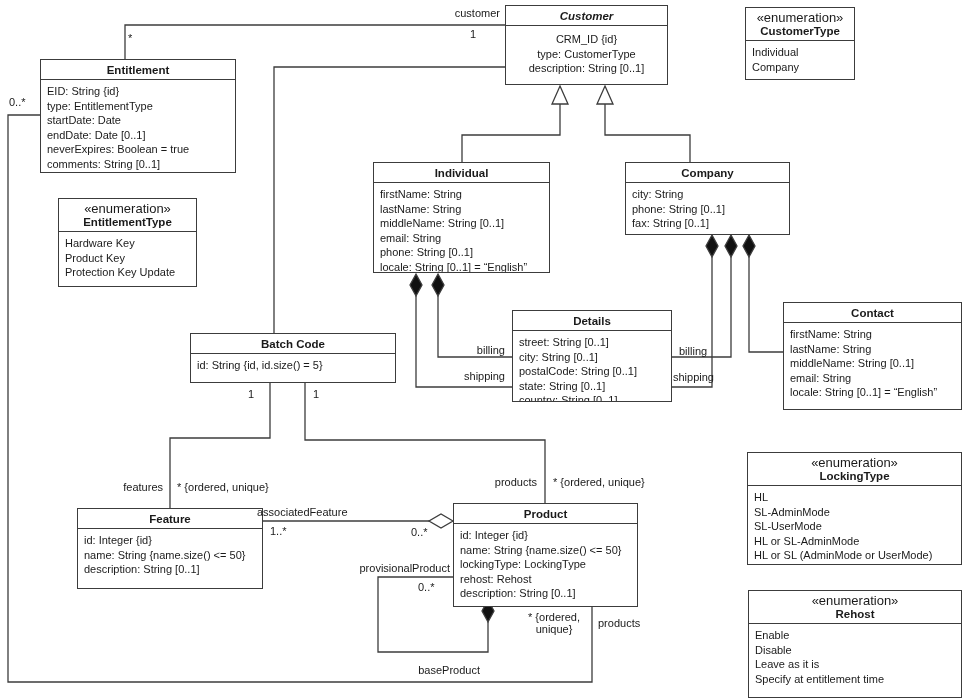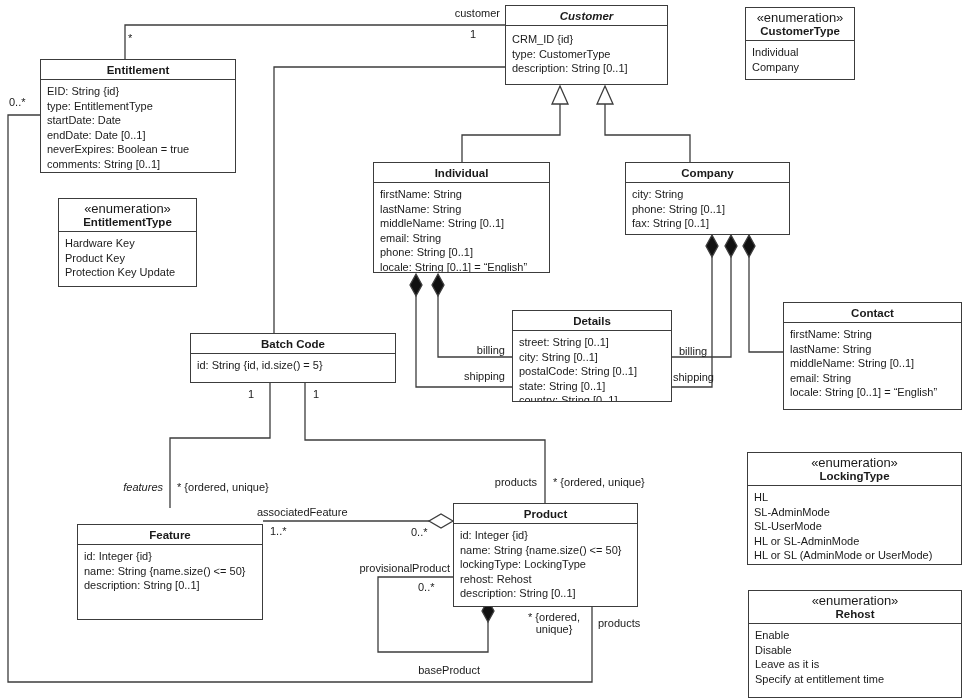--- a/index.html
+++ b/index.html
@@ -77,21 +77,21 @@
         <div class="uml-line">type: EntitlementType</div>
         <div class="uml-line">startDate: Date</div>
         <div class="uml-line">endDate: Date [0..1]</div>
         <div class="uml-line">neverExpires: Boolean = true</div>
         <div class="uml-line">comments: String [0..1]</div>
       </div>
   </div>
 
   <div class="cls" style="left:505px;top:5px;width:163px;height:80px;">
     <div class="cls-title abstract">Customer</div>
-    <div class="cls-attrs" style="padding-top:6px;">
+    <div class="cls-attrs" style="padding-top:6px;text-align:center;">
         <div class="uml-line">CRM_ID {id}</div>
         <div class="uml-line">type: CustomerType</div>
         <div class="uml-line">description: String [0..1]</div>
       </div>
   </div>
 
   <div class="cls" style="left:745px;top:7px;width:110px;height:73px;">
     <div class="cls-title">
       <span class="enum-stereo">«enumeration»</span>
       <span>CustomerType</span>
@@ -157,21 +157,21 @@
       </div>
   </div>
 
   <div class="cls" style="left:190px;top:333px;width:206px;height:50px;">
     <div class="cls-title">Batch Code</div>
     <div class="cls-attrs">
         <div class="uml-line">id: String {id, id.size() = 5}</div>
       </div>
   </div>
 
-  <div class="cls" style="left:77px;top:508px;width:186px;height:96px;margin-top:16px;">
+  <div class="cls" style="left:77px;top:508px;width:186px;height:81px;">
     <div class="cls-title">Feature</div>
     <div class="cls-attrs">
         <div class="uml-line">id: Integer {id}</div>
         <div class="uml-line">name: String {name.size() &lt;= 50}</div>
         <div class="uml-line">description: String [0..1]</div>
       </div>
   </div>
 
   <div class="cls" style="left:453px;top:503px;width:185px;height:104px;">
     <div class="cls-title">Product</div>
@@ -217,21 +217,21 @@
   <span class="lbl" style="left:9px;top:96px;">0..*</span>
 
   <span class="lbl r" style="left:453px;top:344px;width:52px;">billing</span>
   <span class="lbl r" style="left:443px;top:370px;width:62px;">shipping</span>
   <span class="lbl" style="left:679px;top:345px;">billing</span>
   <span class="lbl" style="left:673px;top:371px;">shipping</span>
 
   <span class="lbl" style="left:248px;top:388px;">1</span>
   <span class="lbl" style="left:313px;top:388px;">1</span>
 
-  <span class="lbl r" style="left:111px;top:481px;width:52px;font-style:italic;">features</span>
+  <span class="lbl r" style="left:111px;top:481px;width:52px;">features</span>
   <span class="lbl" style="left:177px;top:481px;">* {ordered, unique}</span>
   <span class="lbl r" style="left:475px;top:476px;width:62px;">products</span>
   <span class="lbl" style="left:553px;top:476px;">* {ordered, unique}</span>
 
   <span class="lbl" style="left:257px;top:506px;">associatedFeature</span>
   <span class="lbl" style="left:270px;top:525px;">1..*</span>
   <span class="lbl" style="left:411px;top:526px;">0..*</span>
 
   <span class="lbl r" style="left:330px;top:562px;width:120px;">provisionalProduct</span>
   <span class="lbl" style="left:418px;top:581px;">0..*</span>

